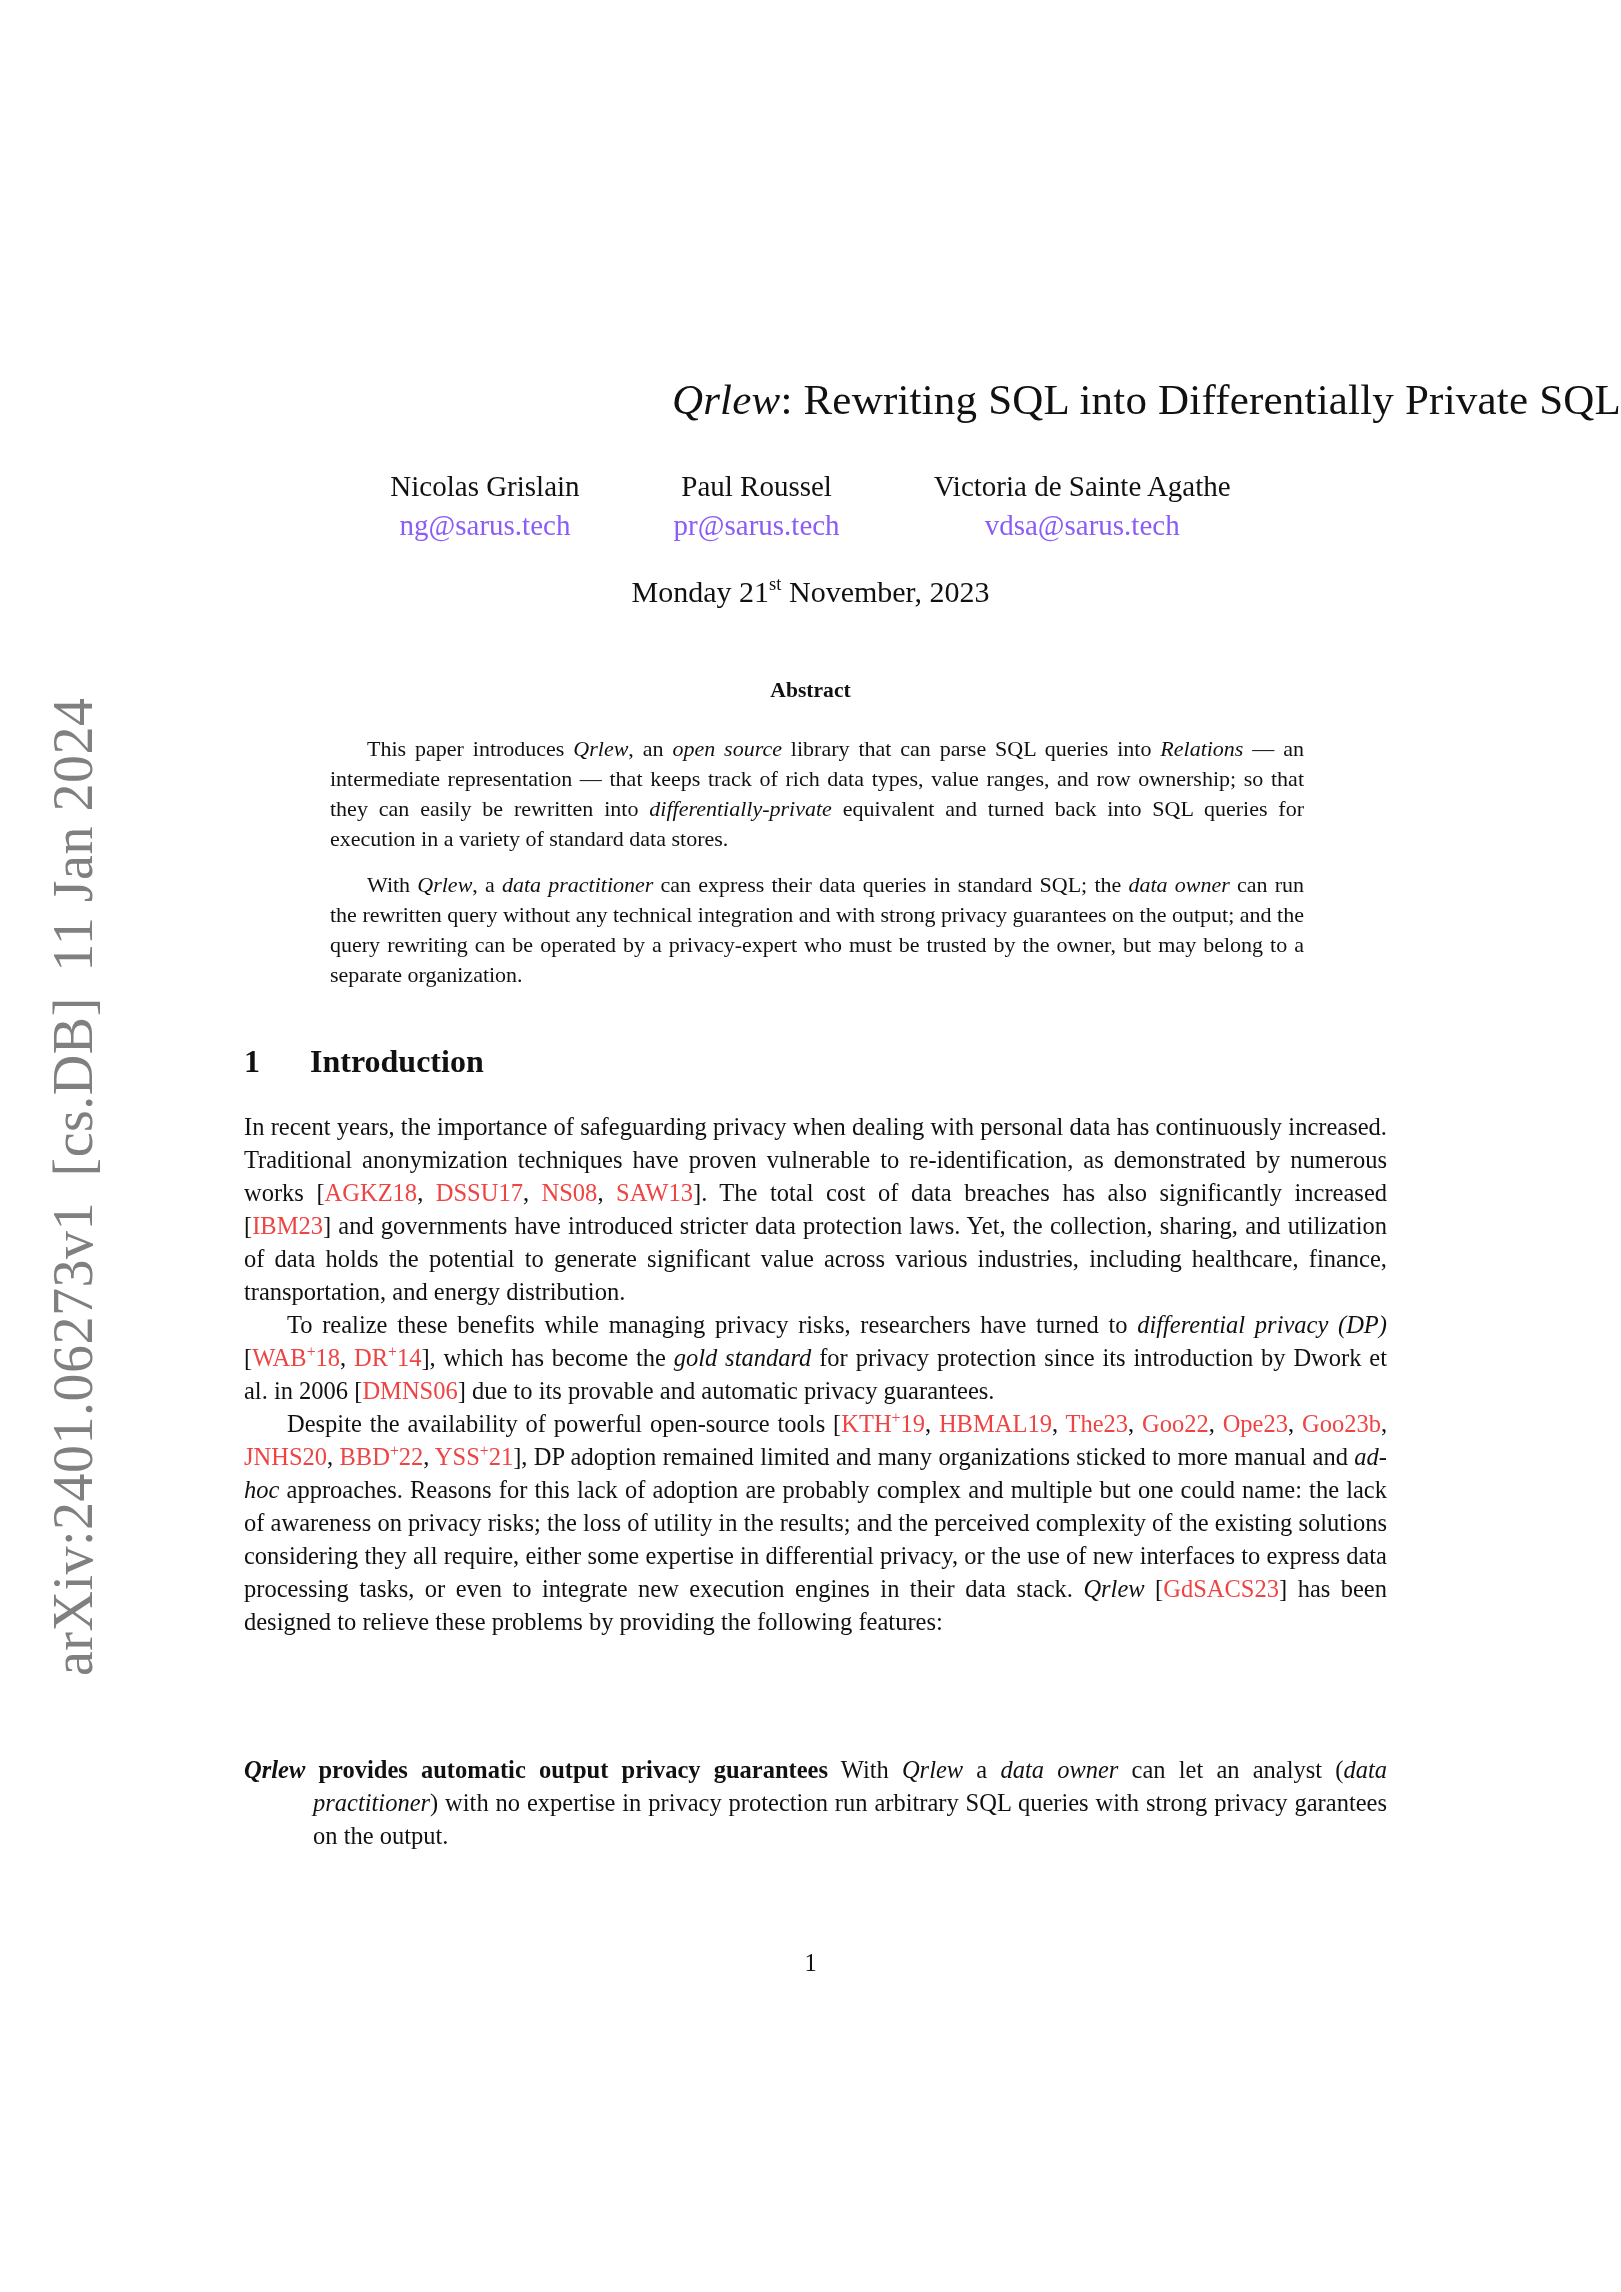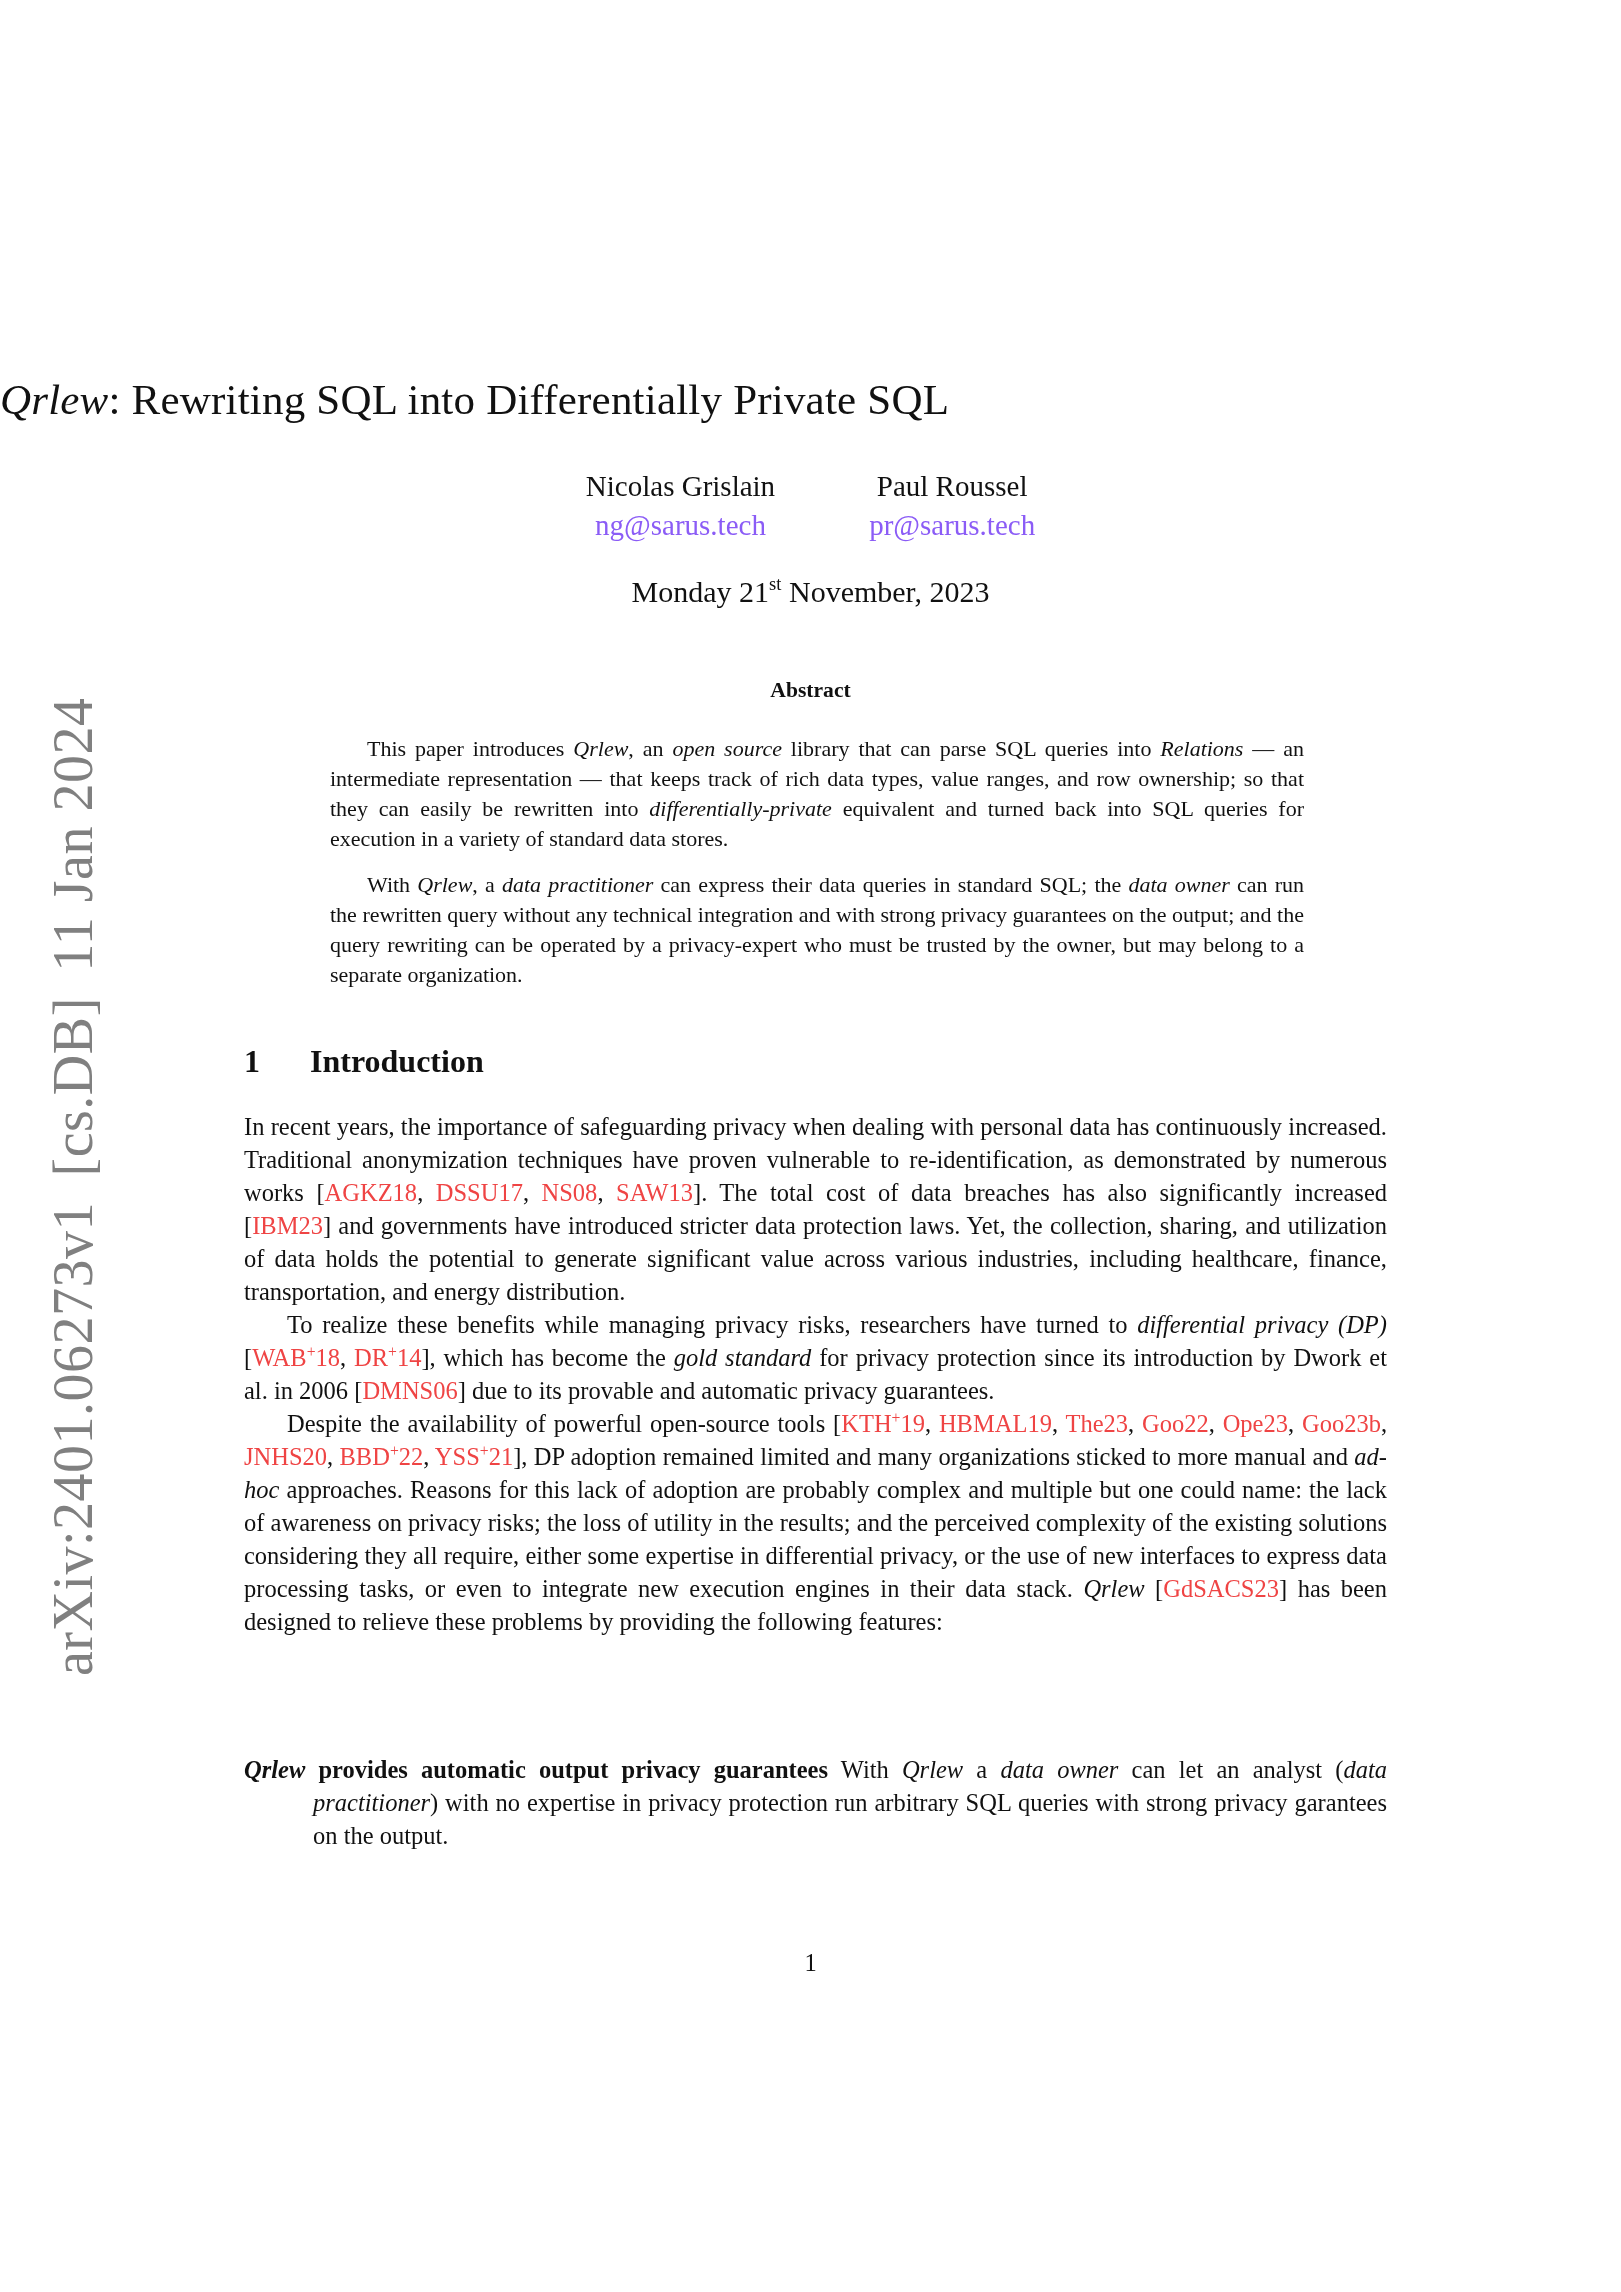--- a/index.html
+++ b/index.html
@@ -28,21 +28,21 @@
     letter-spacing: 0.5px;
     line-height: 69px;
     width: 970px;
   }
   .arxiv-stamp span { margin-right: 25.5px; }
   .title {
     position: absolute;
     top: 370px;
     left: 0;
     width: 1621px;
-    text-align: left;
+    text-align: right;
     font-size: 43px;
     line-height: 59px;
     letter-spacing: 0.2px;
   }
   .title em { font-style: italic; }
   .authors {
     position: absolute;
     top: 467px;
     left: 0;
     width: 1621px;
@@ -147,20 +147,24 @@
 
 <div class="authors">
   <div class="author">
     <span>Nicolas Grislain</span>
     <a class="email">ng@sarus.tech</a>
   </div>
   <div class="author">
     <span>Paul Roussel</span>
     <a class="email">pr@sarus.tech</a>
   </div>
+  <div class="author">
+    <span>Victoria de Sainte Agathe</span>
+    <a class="email">vdsa@sarus.tech</a>
+  </div>
 </div>
 
 <div class="date"><span>Monday 21</span><sup>st</sup><span> November, 2023</span></div>
 
 <div class="abstract-heading">Abstract</div>
 <div class="abstract">
   <p><span>This paper introduces </span><em>Qrlew</em><span>, an </span><em>open source</em><span> library that can parse SQL queries into </span><em>Relations</em><span> — an intermediate representation — that keeps track of rich data types, value ranges, and row ownership; so that they can easily be rewritten into </span><em>differentially-private</em><span> equivalent and turned back into SQL queries for execution in a variety of standard data stores.</span></p>
   <p><span>With </span><em>Qrlew</em><span>, a </span><em>data practitioner</em><span> can express their data queries in standard SQL; the </span><em>data owner</em><span> can run the rewritten query without any technical integration and with strong privacy guarantees on the output; and the query rewriting can be operated by a privacy-expert who must be trusted by the owner, but may belong to a separate organization.</span></p>
 </div>
 

